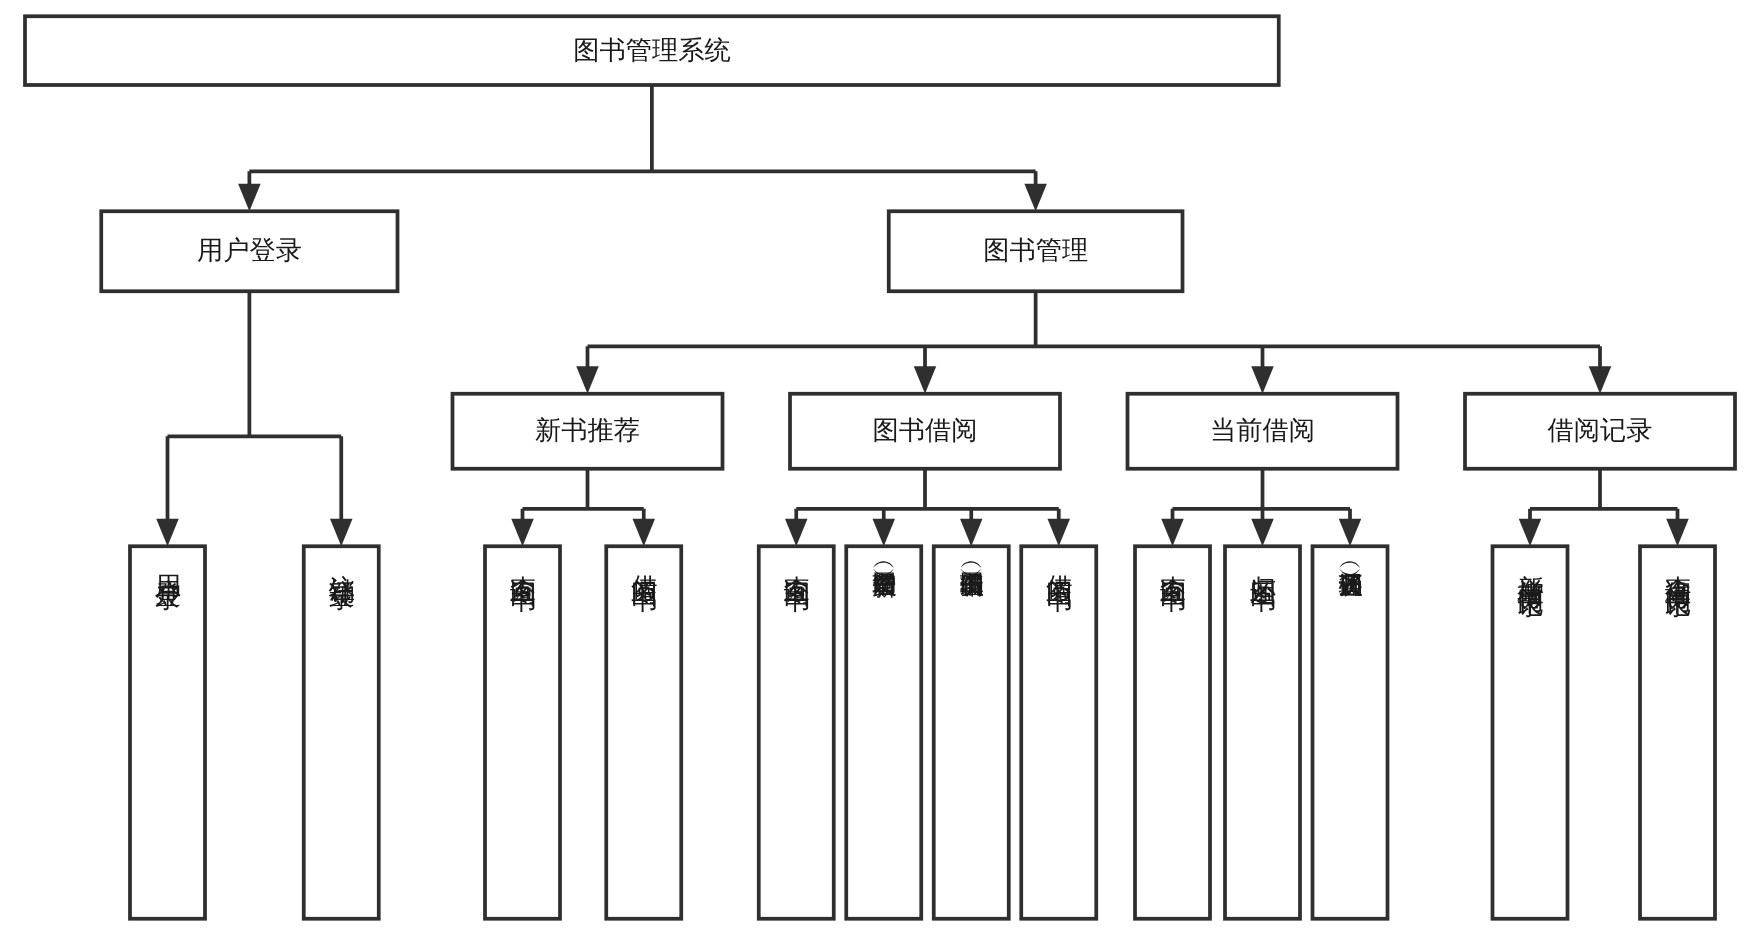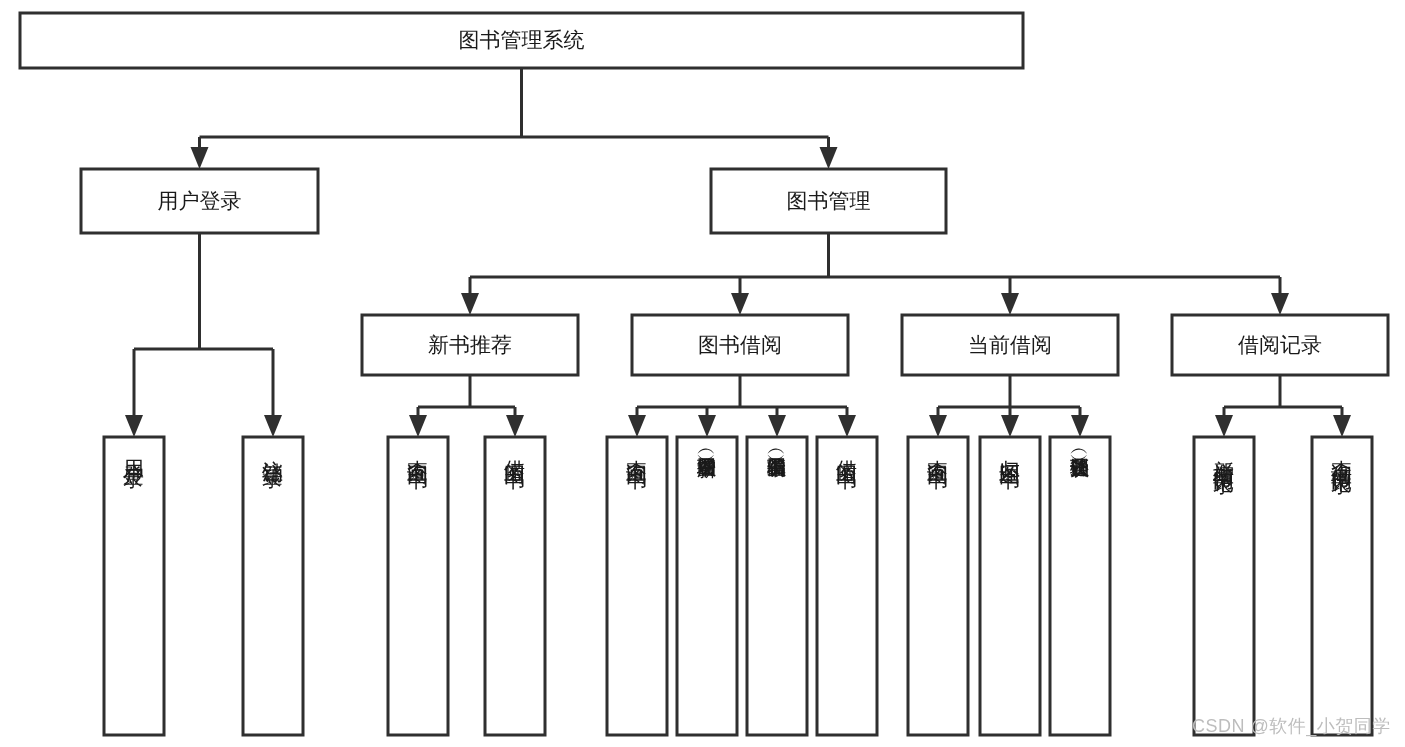--- a/index.html
+++ b/index.html
@@ -203,15 +203,14 @@
         <span class="node-label-v" style="font-size: 19px; letter-spacing: 0px;">确认归还（管理员）</span>
       </div>
       <div class="vtext-wrap" style="left: 1194px; top: 443px; width: 60px; height: 288px;">
         <span class="node-label-v" style="font-size: 21px; letter-spacing: 3px;">新增借阅记录</span>
       </div>
       <div class="vtext-wrap" style="left: 1312px; top: 443px; width: 60px; height: 288px;">
         <span class="node-label-v" style="font-size: 21px; letter-spacing: 3px;">查询借阅记录</span>
       </div>
     </div>
 
-  <div class="watermark" style="left: 1192px; top: 714px;">CSDN @软件_小贺同学</div>
 
 </div>
 
 </body></html>

